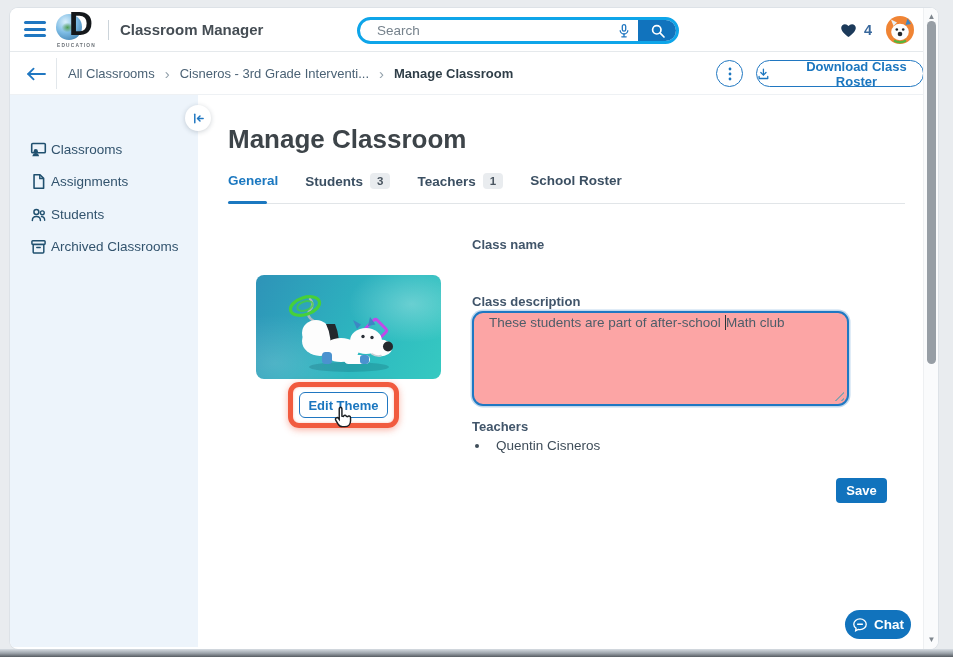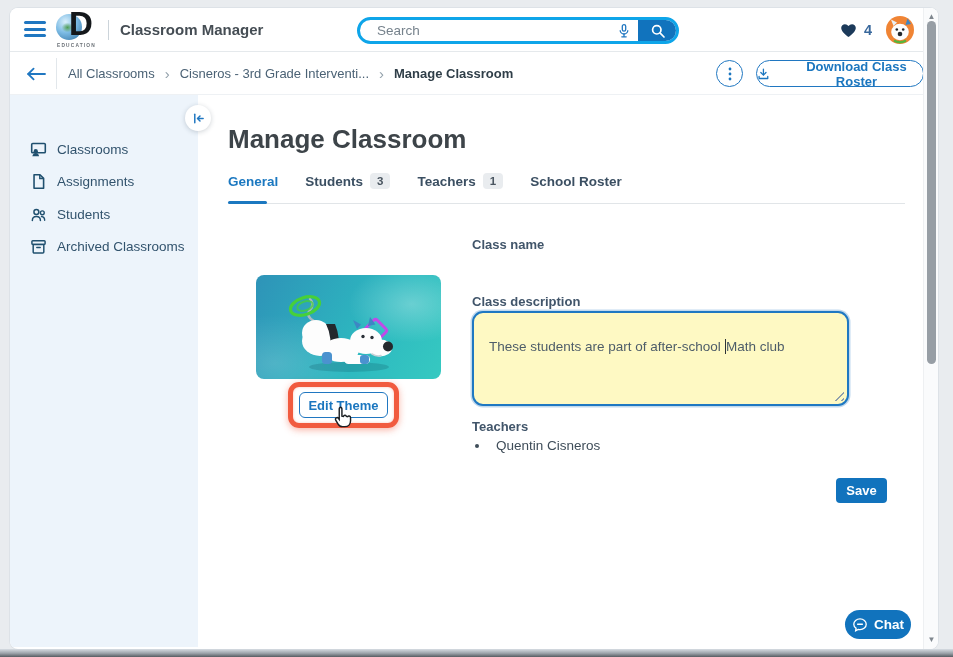--- a/index.html
+++ b/index.html
@@ -58,29 +58,29 @@
                   border:1.5px solid #2077c1; background:#fff; cursor:pointer;
                   display:flex; align-items:center; justify-content:center; }
   .download-btn { position:absolute; left:746px; top:8px; width:168px; height:27px;
                   border:1.5px solid #2077c1; border-radius:14px; background:#fff; cursor:pointer;
                   display:flex; align-items:center; justify-content:center; gap:20px;
                   color:#1b76bf; font-size:13px; font-weight:700; font-family:"Liberation Sans",sans-serif; }
 
   
   .sidebar { position:absolute; left:0; top:87px; width:188px; bottom:2px; background:#edf4fb; }
   .side-item { position:absolute; left:0; width:100%; height:24px; display:flex; align-items:center;
-               gap:10px; padding-left:20px; font-size:13.5px; color:#32536d; font-weight:500; cursor:pointer; }
+               gap:4px; padding-left:20px; font-size:13.5px; color:#32536d; font-weight:500; cursor:pointer; }
   .collapse-btn { position:absolute; left:175px; top:97px; width:26px; height:26px; border-radius:50%;
                   background:#fff; border:none; box-shadow:0 1px 5px rgba(30,50,70,.22); cursor:pointer;
                   display:flex; align-items:center; justify-content:center; z-index:5; }
 
   
   .main { position:absolute; left:188px; top:87px; right:16px; bottom:0; background:#fff; }
   .page-title { position:absolute; left:30px; top:29px; font-size:26px; font-weight:700; color:#3d4449; }
-  .tabs { position:absolute; left:30px; top:78px; display:flex; align-items:center; gap:27px; }
+  .tabs { position:absolute; left:30px; top:78px; display:flex; align-items:flex-start; gap:27px; }
   .tab { display:flex; align-items:center; gap:7px; font-size:13.5px; font-weight:700;
          color:#3b4f62; cursor:pointer; }
   .tab.active { color:#1b78c0; }
   .badge { background:#e9ecef; color:#4a5560; font-size:11.5px; font-weight:600;
            padding:2px 7px; border-radius:4px; }
   .tab-divider { position:absolute; left:30px; top:108px; width:677px; height:1px; background:#e1e5e8; }
   .tab-underline { position:absolute; left:30px; top:106px; width:39px; height:3px;
                    background:#1b78c0; border-radius:2px; }
 
   .theme-img { position:absolute; left:58px; top:180px; width:185px; height:104px; border-radius:8px;
@@ -96,23 +96,23 @@
   .edit-theme-btn { position:absolute; left:101px; top:297px; width:89px; height:26px;
                     border:1.5px solid #2077c1; border-radius:6px; background:#fff; cursor:pointer;
                     color:#1b76bf; font-size:13px; font-weight:700; font-family:"Liberation Sans",sans-serif; }
   .cursor-icon { position:absolute; left:133px; top:310px; width:23px; height:27px; pointer-events:none; }
 
   .field-label { position:absolute; left:274px; font-size:13px; color:#41556a; font-weight:700; }
   .class-name-input { position:absolute; left:274px; top:161px; width:417px; height:27px;
                       border:1px solid #b9c4cc; border-radius:14px; padding:0 16px;
                       font-size:13.5px; color:#5b6a75; font-family:"Liberation Sans",sans-serif; outline:none; }
   .desc-box { position:absolute; left:274px; top:216px; width:377px; height:95px;
-              border:2px solid #1f78c2; border-radius:11px; background:#fef9c3;
+              border:2px solid #1f78c2; border-radius:11px; background:#fca5a5;
               box-shadow:0 0 0 1.5px rgba(31,120,194,.28);
-              padding:25px 15px; font-size:13.5px; color:#4e5d69; white-space:pre-wrap; line-height:1.35; }
+              padding:1px 15px; font-size:13.5px; color:#4e5d69; white-space:pre-wrap; line-height:1.35; }
   .caret { display:inline-block; width:1.3px; height:15px; background:#2c3237; vertical-align:text-bottom; }
   .resize-grip { position:absolute; right:3px; bottom:3px; width:10px; height:10px;
                  background:repeating-linear-gradient(135deg, transparent 0 3px, #8fa0ac 3px 4.4px);
                  clip-path:polygon(100% 0, 100% 100%, 0 100%); }
   .teachers-label { top:324px; }
   .teacher-list { position:absolute; left:292px; top:343px; list-style:disc; font-size:13.5px;
                   color:#3f4d59; }
   .teacher-list li { margin-bottom:4px; padding-left:6px; }
   .save-btn { position:absolute; left:638px; top:383px; width:51px; height:25px; background:#1173bd;
               border:none; border-radius:4px; color:#fff; font-size:13px; font-weight:700;

